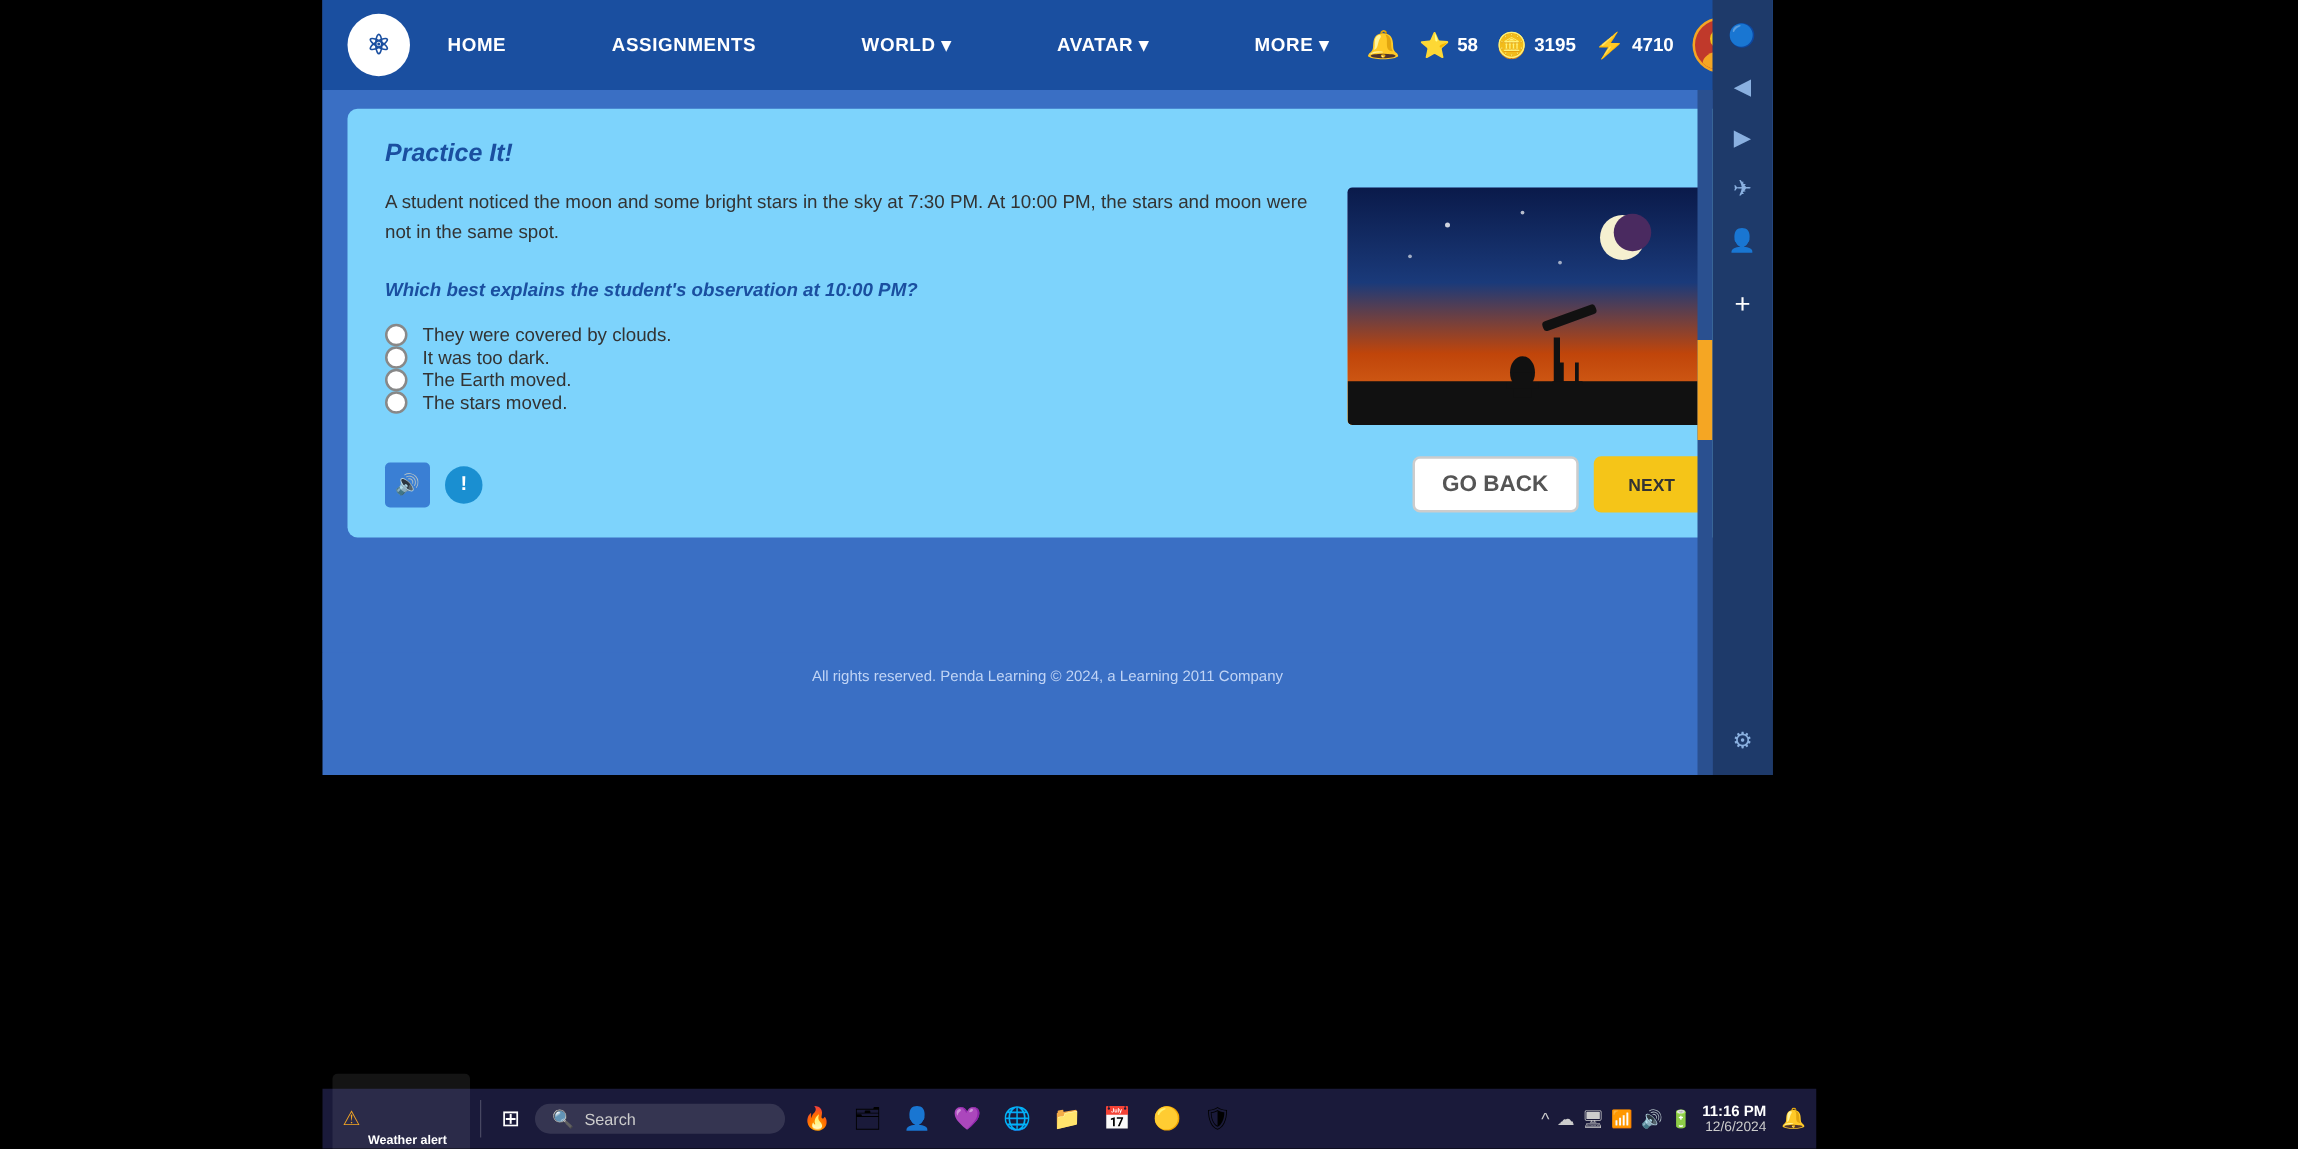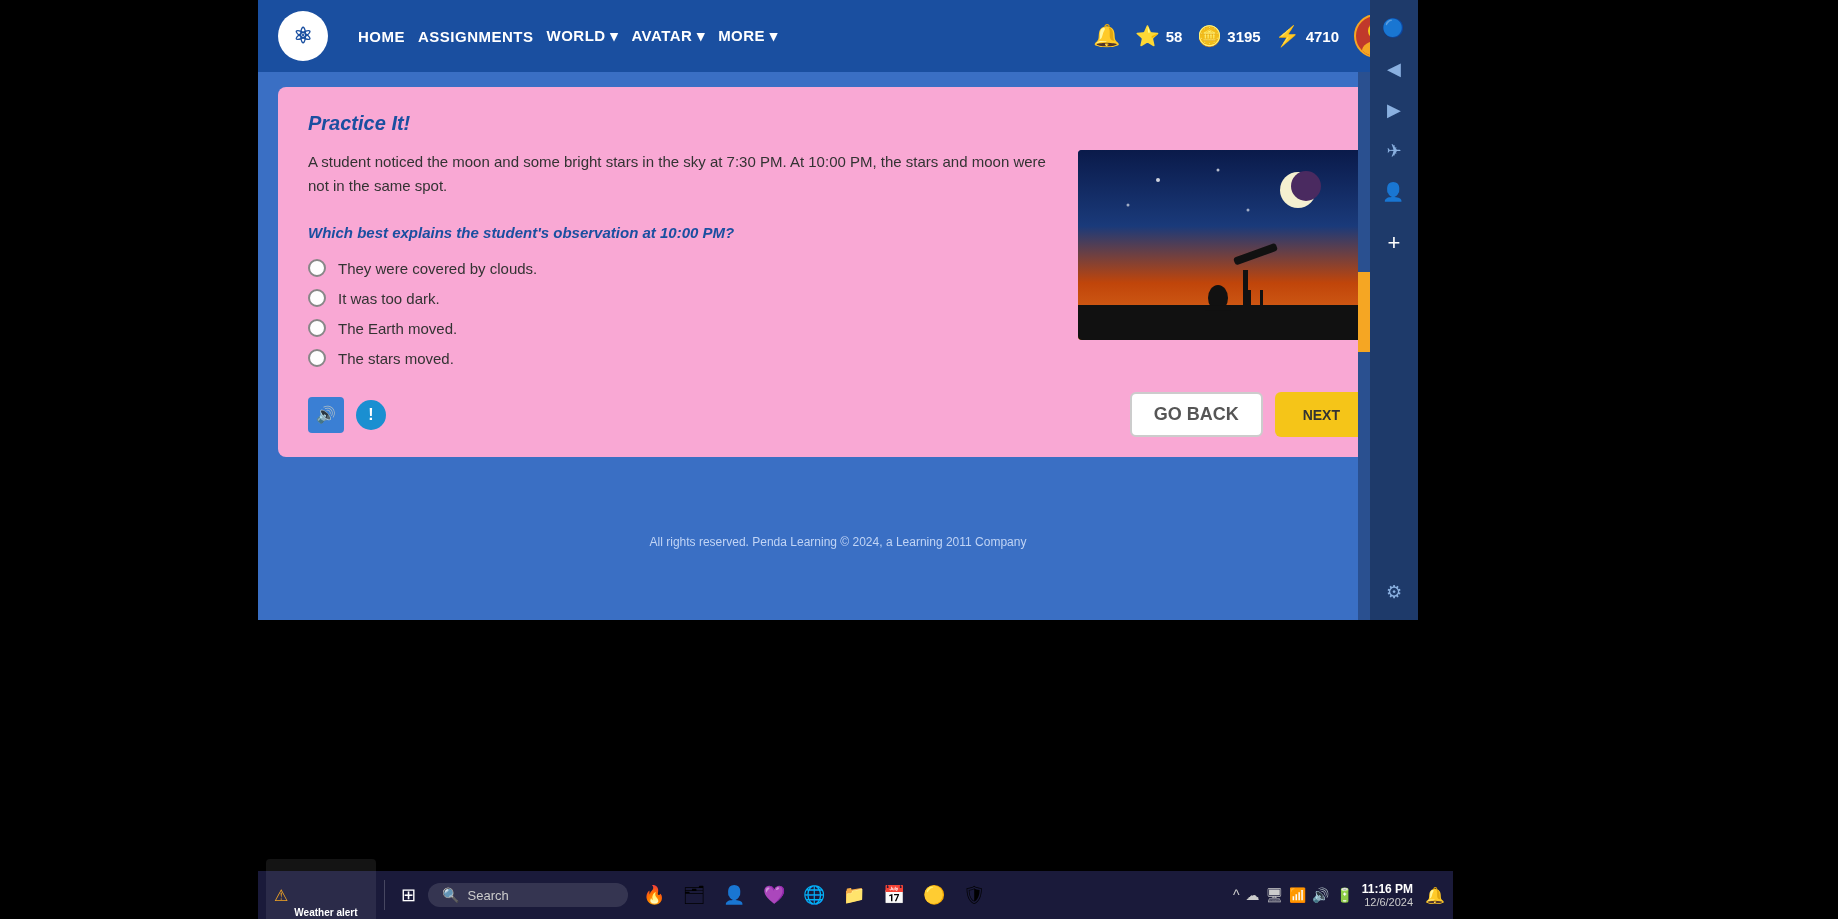--- a/index.html
+++ b/index.html
@@ -41,23 +41,24 @@
       display: flex;
       align-items: center;
       justify-content: center;
       font-size: 22px;
       color: #1a4fa0;
       font-weight: bold;
     }
 
     .nav-links {
       display: flex;
-      gap: 13px;
+      gap: 27px;
       align-items: center;
       flex: 1;
+      justify-content: space-between;
     }
 
     .nav-link {
       color: white;
       font-size: 15px;
       font-weight: bold;
       text-decoration: none;
       cursor: pointer;
       letter-spacing: 0.5px;
     }
@@ -122,21 +123,21 @@
 
     
     .content-area {
       width: 100%;
       background: #3a6fc4;
       padding: 10px 20px;
       min-height: 450px;
     }
 
     .question-card {
-      background: #f9a8d4;
+      background: #7dd3fc;
       border-radius: 8px;
       padding: 25px 30px 20px 30px;
       margin-top: 5px;
       position: relative;
     }
 
     .practice-title {
       font-size: 20px;
       font-weight: bold;
       color: #1a4fa0;
@@ -165,21 +166,20 @@
       font-size: 15px;
       font-weight: bold;
       color: #1a4fa0;
       font-style: italic;
       margin-bottom: 18px;
     }
 
     .answer-options {
       display: flex;
       flex-direction: column;
-      gap: 12px;
     }
 
     .answer-option {
       display: flex;
       align-items: center;
       gap: 12px;
       cursor: pointer;
     }
 
     .radio-btn {

